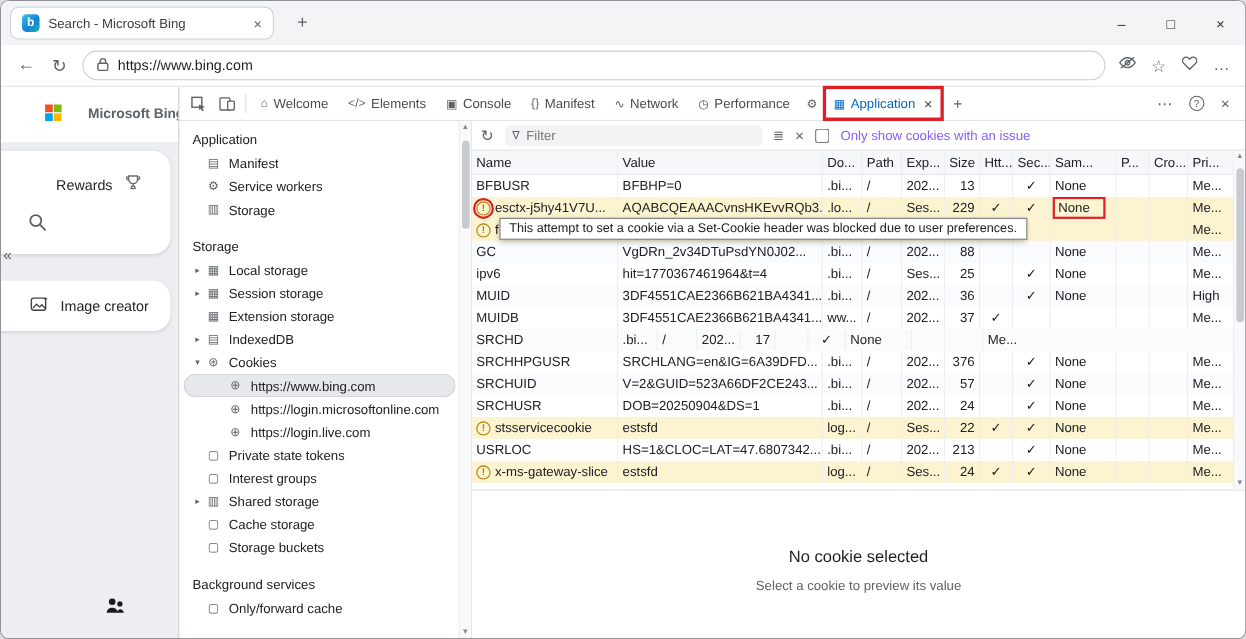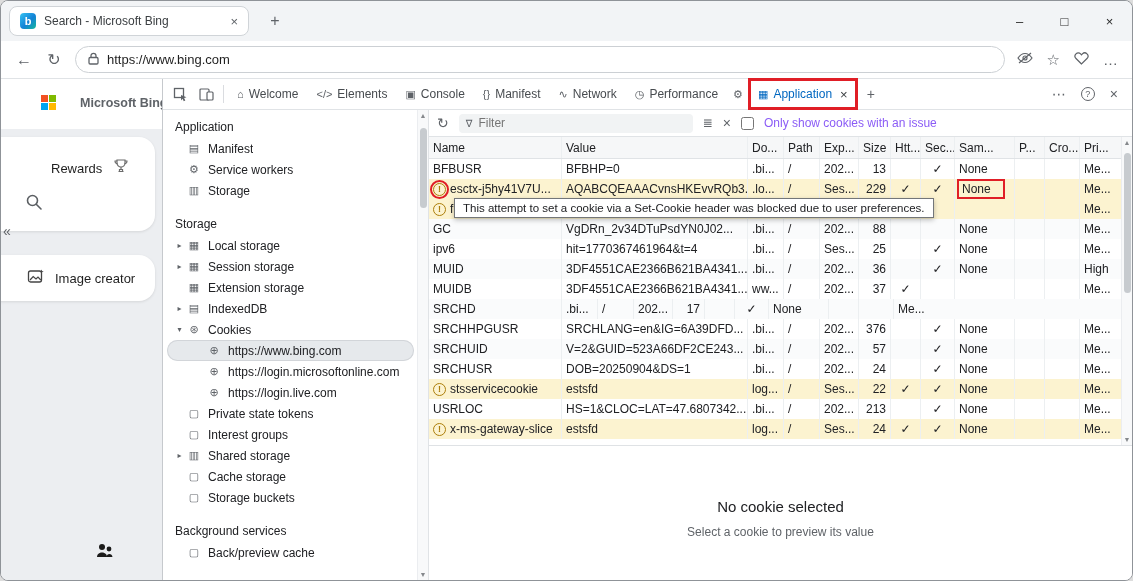--- a/index.html
+++ b/index.html
@@ -342,21 +342,21 @@
               </div>
               <div class="tree-item">
                 <span class="arrow"></span>
                 <span class="gl">▢</span>
                 <span class="lbl">Storage buckets</span>
               </div>
               <div class="tree-section-title">Background services</div>
               <div class="tree-item">
                 <span class="arrow"></span>
                 <span class="gl">▢</span>
-                <span class="lbl">Back/preview cache</span>
+                <span class="lbl">Only/forward cache</span>
               </div>
             </div>
           <div class="scrollbar side-scroll">
             <span>▲</span>
             <div class="sb-thumb"></div>
             <span>▼</span>
           </div>
         </div>
 
         <div class="dt-main">

